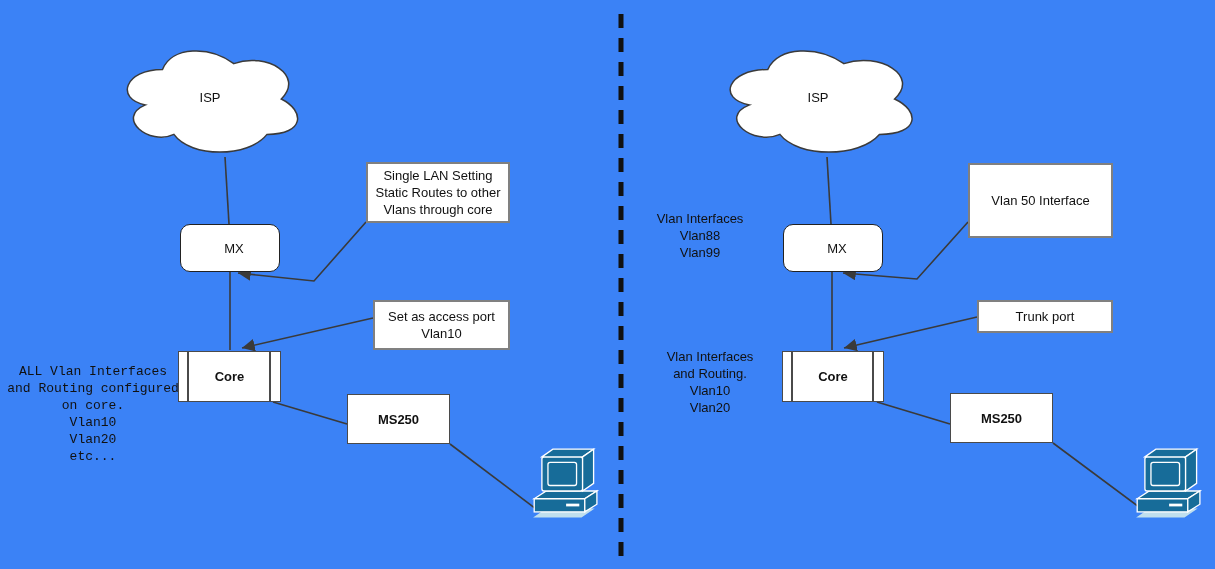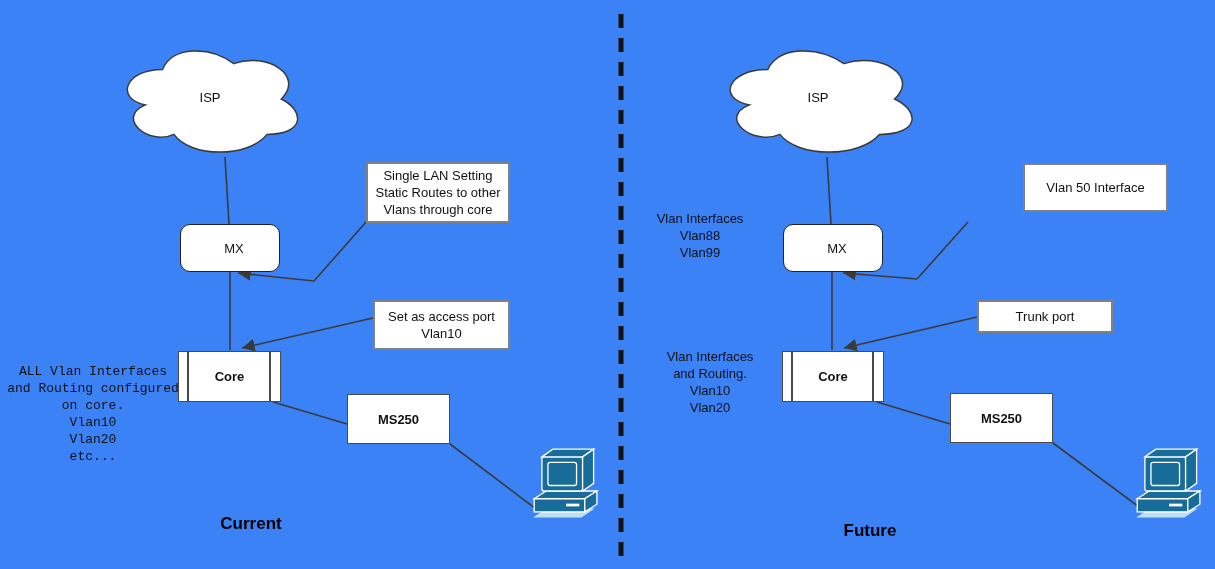--- a/index.html
+++ b/index.html
@@ -96,42 +96,40 @@
   <div class="box callout" style="left:373px;top:300px;width:137px;height:50px;">Set as access port
 Vlan10</div>
 
   <div class="label" style="left:3px;top:363px;width:180px;font-family:Liberation Mono, monospace;">ALL Vlan Interfaces
 and Routing configured
 on core.
 Vlan10
 Vlan20
 etc...</div>
 
-  <div class="caption" style="left:171px;top:514px;width:160px;">Current</div>
 
   <div class="label" style="left:768px;top:88px;width:100px;height:18px;">ISP</div>
 
   <div class="label" style="left:625px;top:210px;width:150px;">Vlan Interfaces
 Vlan88
 Vlan99</div>
 
   <div class="box node-mx" style="left:783px;top:224px;width:100px;height:48px;">MX</div>
 
-  <div class="box callout" style="left:1023px;top:163px;width:145px;height:49px;">Vlan 50 Interface</div>
+  <div class="box callout" style="left:968px;top:163px;width:145px;height:75px;">Vlan 50 Interface</div>
 
   <div class="box node" style="left:782px;top:351px;width:102px;height:51px;">
     <div class="core-bar l"></div>
     <div class="core-bar r"></div>
     <span>Core</span>
   </div>
 
   <div class="box callout" style="left:977px;top:300px;width:136px;height:33px;">Trunk port</div>
 
   <div class="label" style="left:635px;top:348px;width:150px;">Vlan Interfaces
 and Routing.
 Vlan10
 Vlan20</div>
 
   <div class="box node" style="left:950px;top:393px;width:103px;height:50px;">MS250</div>
 
-  <div class="caption" style="left:790px;top:521px;width:160px;">Future</div>
 
 </div>
 
 </body></html>

